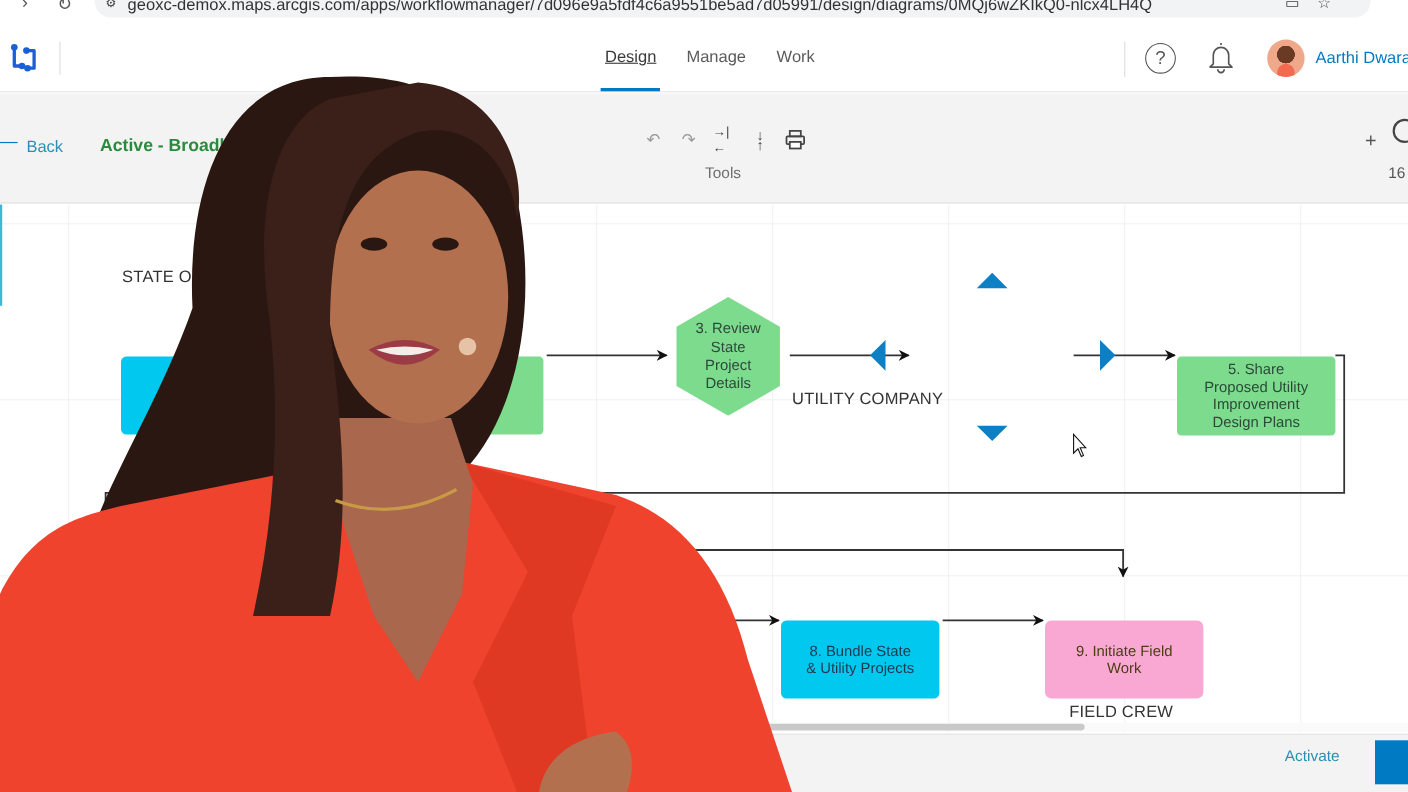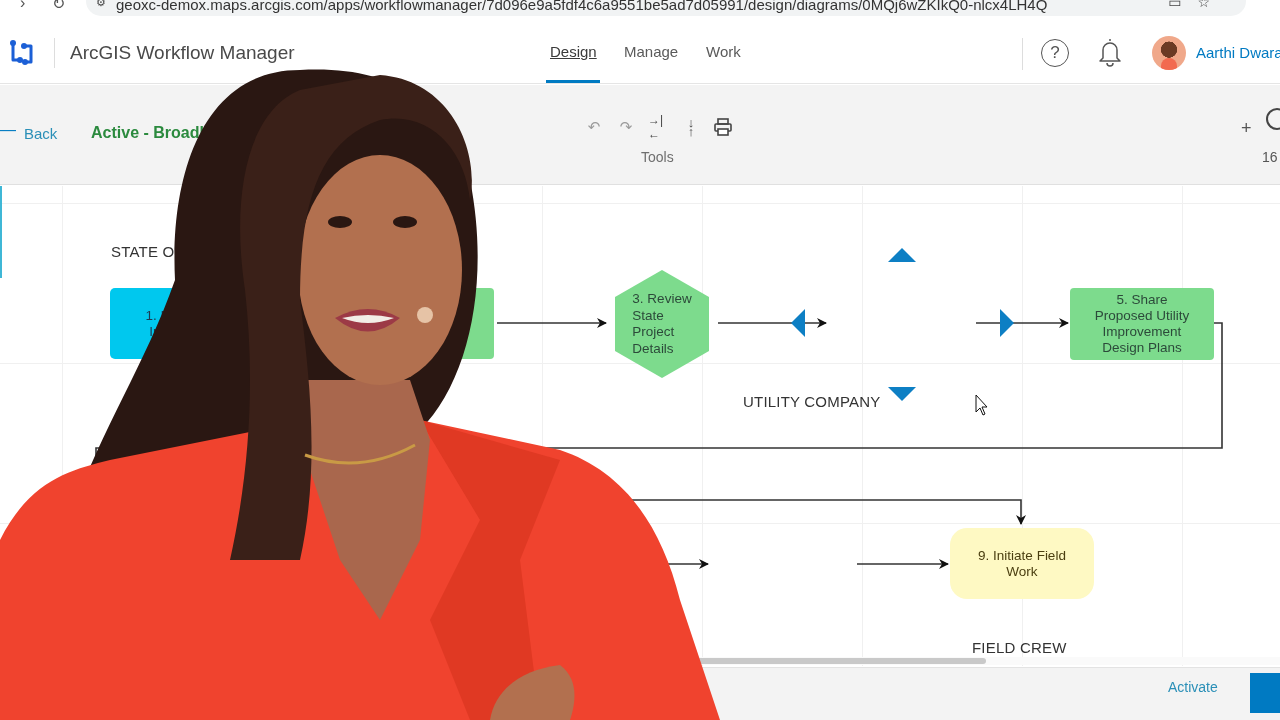--- a/index.html
+++ b/index.html
@@ -40,27 +40,27 @@
   .zoom-plus { position: absolute; left: 1241px; top: 33px; font-size: 18px; color: #555; }
   .zoom-search { position: absolute; left: 1266px; top: 23px; width: 22px; height: 22px; border: 2px solid #444; border-radius: 50%; }
   .zoom-value { position: absolute; left: 1262px; top: 64px; font-size: 14px; color: #555; }
 
   
   .canvas { position: absolute; left: 0; top: 186px; width: 1280px; height: 480px; background: #fff;
     background-image: linear-gradient(to right, #f0f0f0 1px, transparent 1px), linear-gradient(to bottom, #f0f0f0 1px, transparent 1px);
     background-size: 160px 160px; background-position: 62px 17px; }
   .left-rail { position: absolute; left: 0; top: 186px; width: 2px; height: 92px; background: #3fb7d6; }
   .lane-label { position: absolute; font-size: 15px; color: #333; letter-spacing: 0.2px; }
-  .node { position: absolute; display: flex; align-items: center; justify-content: center; text-align: center; font-size: 13.5px; line-height: 16px; color: #2c4a3a; }
+  .node { position: absolute; display: flex; align-items: center; justify-content: center; text-align: center; font-size: 13.5px; line-height: 16px; color: #2c4a3a; margin-top: 36px; }
   .node.green { background: #7ddb8d; border-radius: 4px; }
   .node.blue { background: #00c8ee; border-radius: 5px; color: #1e3a52; }
-  .node.yellow { background: #fef9c3; border-radius: 17px; color: #4a3e10; }
+  .node.yellow { background: #f9a8d4; border-radius: 6px; color: #4a3e10; }
   .node.selected { outline: 4px dashed #1a9fe0; outline-offset: -2px; border-radius: 6px; }
   .hexagon { position: absolute; }
-  .hexagon-text { position: absolute; display: flex; align-items: center; justify-content: center; text-align: left; font-size: 13.5px; line-height: 16.5px; color: #2c4a3a; }
+  .hexagon-text { position: absolute; display: flex; align-items: center; justify-content: center; text-align: center; font-size: 13.5px; line-height: 16.5px; color: #2c4a3a; }
   .svg-layer { position: absolute; left: 0; top: 0; width: 1280px; height: 720px; pointer-events: none; }
 
   
   .h-scrollbar-track { position: absolute; left: 0; top: 657px; width: 1280px; height: 8px; background: #fafafa; }
   .h-scrollbar-thumb { position: absolute; left: 560px; top: 658px; width: 426px; height: 6px; background: #c9c9c9; border-radius: 3px; }
 
   
   .footer { position: absolute; left: 0; top: 667px; width: 1280px; height: 53px; background: #f3f3f3; border-top: 1px solid #e3e3e3; }
   .activate-link { position: absolute; left: 1168px; top: 11px; font-size: 14px; color: #2a8fb7; }
   .primary-btn { position: absolute; left: 1250px; top: 5px; width: 40px; height: 40px; background: #007ac2; }
@@ -88,21 +88,20 @@
       <g fill="none" stroke="#1b5fd6" stroke-width="3" stroke-linecap="round" stroke-linejoin="round">
         <path d="M7 6 V22 H13"></path>
         <path d="M18 8 H25 V24 H19"></path>
       </g>
       <circle cx="7" cy="5" r="3" fill="#1b5fd6"></circle>
       <circle cx="14" cy="22" r="3" fill="#1b5fd6"></circle>
       <circle cx="18" cy="8" r="3" fill="#1b5fd6"></circle>
       <circle cx="19" cy="24" r="3" fill="#1b5fd6"></circle>
     </svg>
     <div class="hdr-divider"></div>
-    <span class="app-title">ArcGIS Workflow Manager</span>
 
     <span class="nav-tab active" style="left:550px;">Design</span>
     <span class="nav-tab" style="left:624px;text-align:center;">Manage</span>
     <span class="nav-tab" style="left:706px;">Work</span>
     <div class="nav-underline"></div>
 
     <div class="hdr-divider2"></div>
     <div class="help-icon">?</div>
     <svg class="bell-icon" viewBox="0 0 28 32">
       <path d="M14 3 V5 M7 22 V14 a7 7 0 0 1 14 0 V22 L24 25 H4 Z M11 27 a3 3 0 0 0 6 0" fill="none" stroke="#555" stroke-width="1.5" stroke-linejoin="round"></path>
@@ -158,41 +157,43 @@
 
     <polygon points="888,262 916,262 902,248" fill="#0d7fc4"></polygon>
     <polygon points="888,387 916,387 902,401" fill="#0d7fc4"></polygon>
     <polygon points="805,309 805,337 791,323" fill="#0d7fc4"></polygon>
     <polygon points="1000,309 1000,337 1014,323" fill="#0d7fc4"></polygon>
 
     <path d="M976,395 L976,412 L980,408 L983,415 L985,414 L982,407 L987,407 Z" fill="#fff" stroke="#111" stroke-width="1"></path>
   </svg>
 
   <span class="lane-label" style="left:111px; top:243px;">STATE O</span>
-  <span class="lane-label" style="left:720px; top:393px;margin-left:23px;">UTILITY COMPANY</span>
+  <span class="lane-label" style="left:720px; top:354px;">UTILITY COMPANY</span>
   <span class="lane-label" style="left:972px; top:639px;">FIELD CREW</span>
 
   <div class="node blue" style="left:110px; top:288px; width:90px; height:71px; white-space:pre-line;">1. I
 In</div>
   <div class="node green" style="left:400px; top:288px; width:94px; height:71px;"></div>
 
   <svg class="hexagon" style="left:614px; top:270px;" width="96" height="108" viewBox="0 0 96 108">
     <polygon points="48,0 95,27 95,81 48,108 1,81 1,27" fill="#7ddb8d"></polygon>
   </svg>
   <div class="hexagon-text" style="left:614px; top:270px; width:96px; height:108px; white-space:pre-line;">3. Review
 State
 Project
 Details</div>
 
 
   <div class="node green" style="left:1070px; top:288px; width:144px; height:72px; white-space:pre-line;">5. Share
 Proposed Utility
 Improvement
 Design Plans</div>
 
+  <div class="node blue" style="left:710px; top:528px; width:144px; height:71px; white-space:pre-line;">8. Bundle State
+&amp; Utility Projects</div>
 
   <div class="node yellow" style="left:950px; top:528px; width:144px; height:71px; white-space:pre-line;">9. Initiate Field
 Work</div>
 
   <div class="h-scrollbar-track"></div>
   <div class="h-scrollbar-thumb"></div>
 
   <div class="footer">
     <span class="activate-link">Activate</span>
     <div class="primary-btn"></div>

